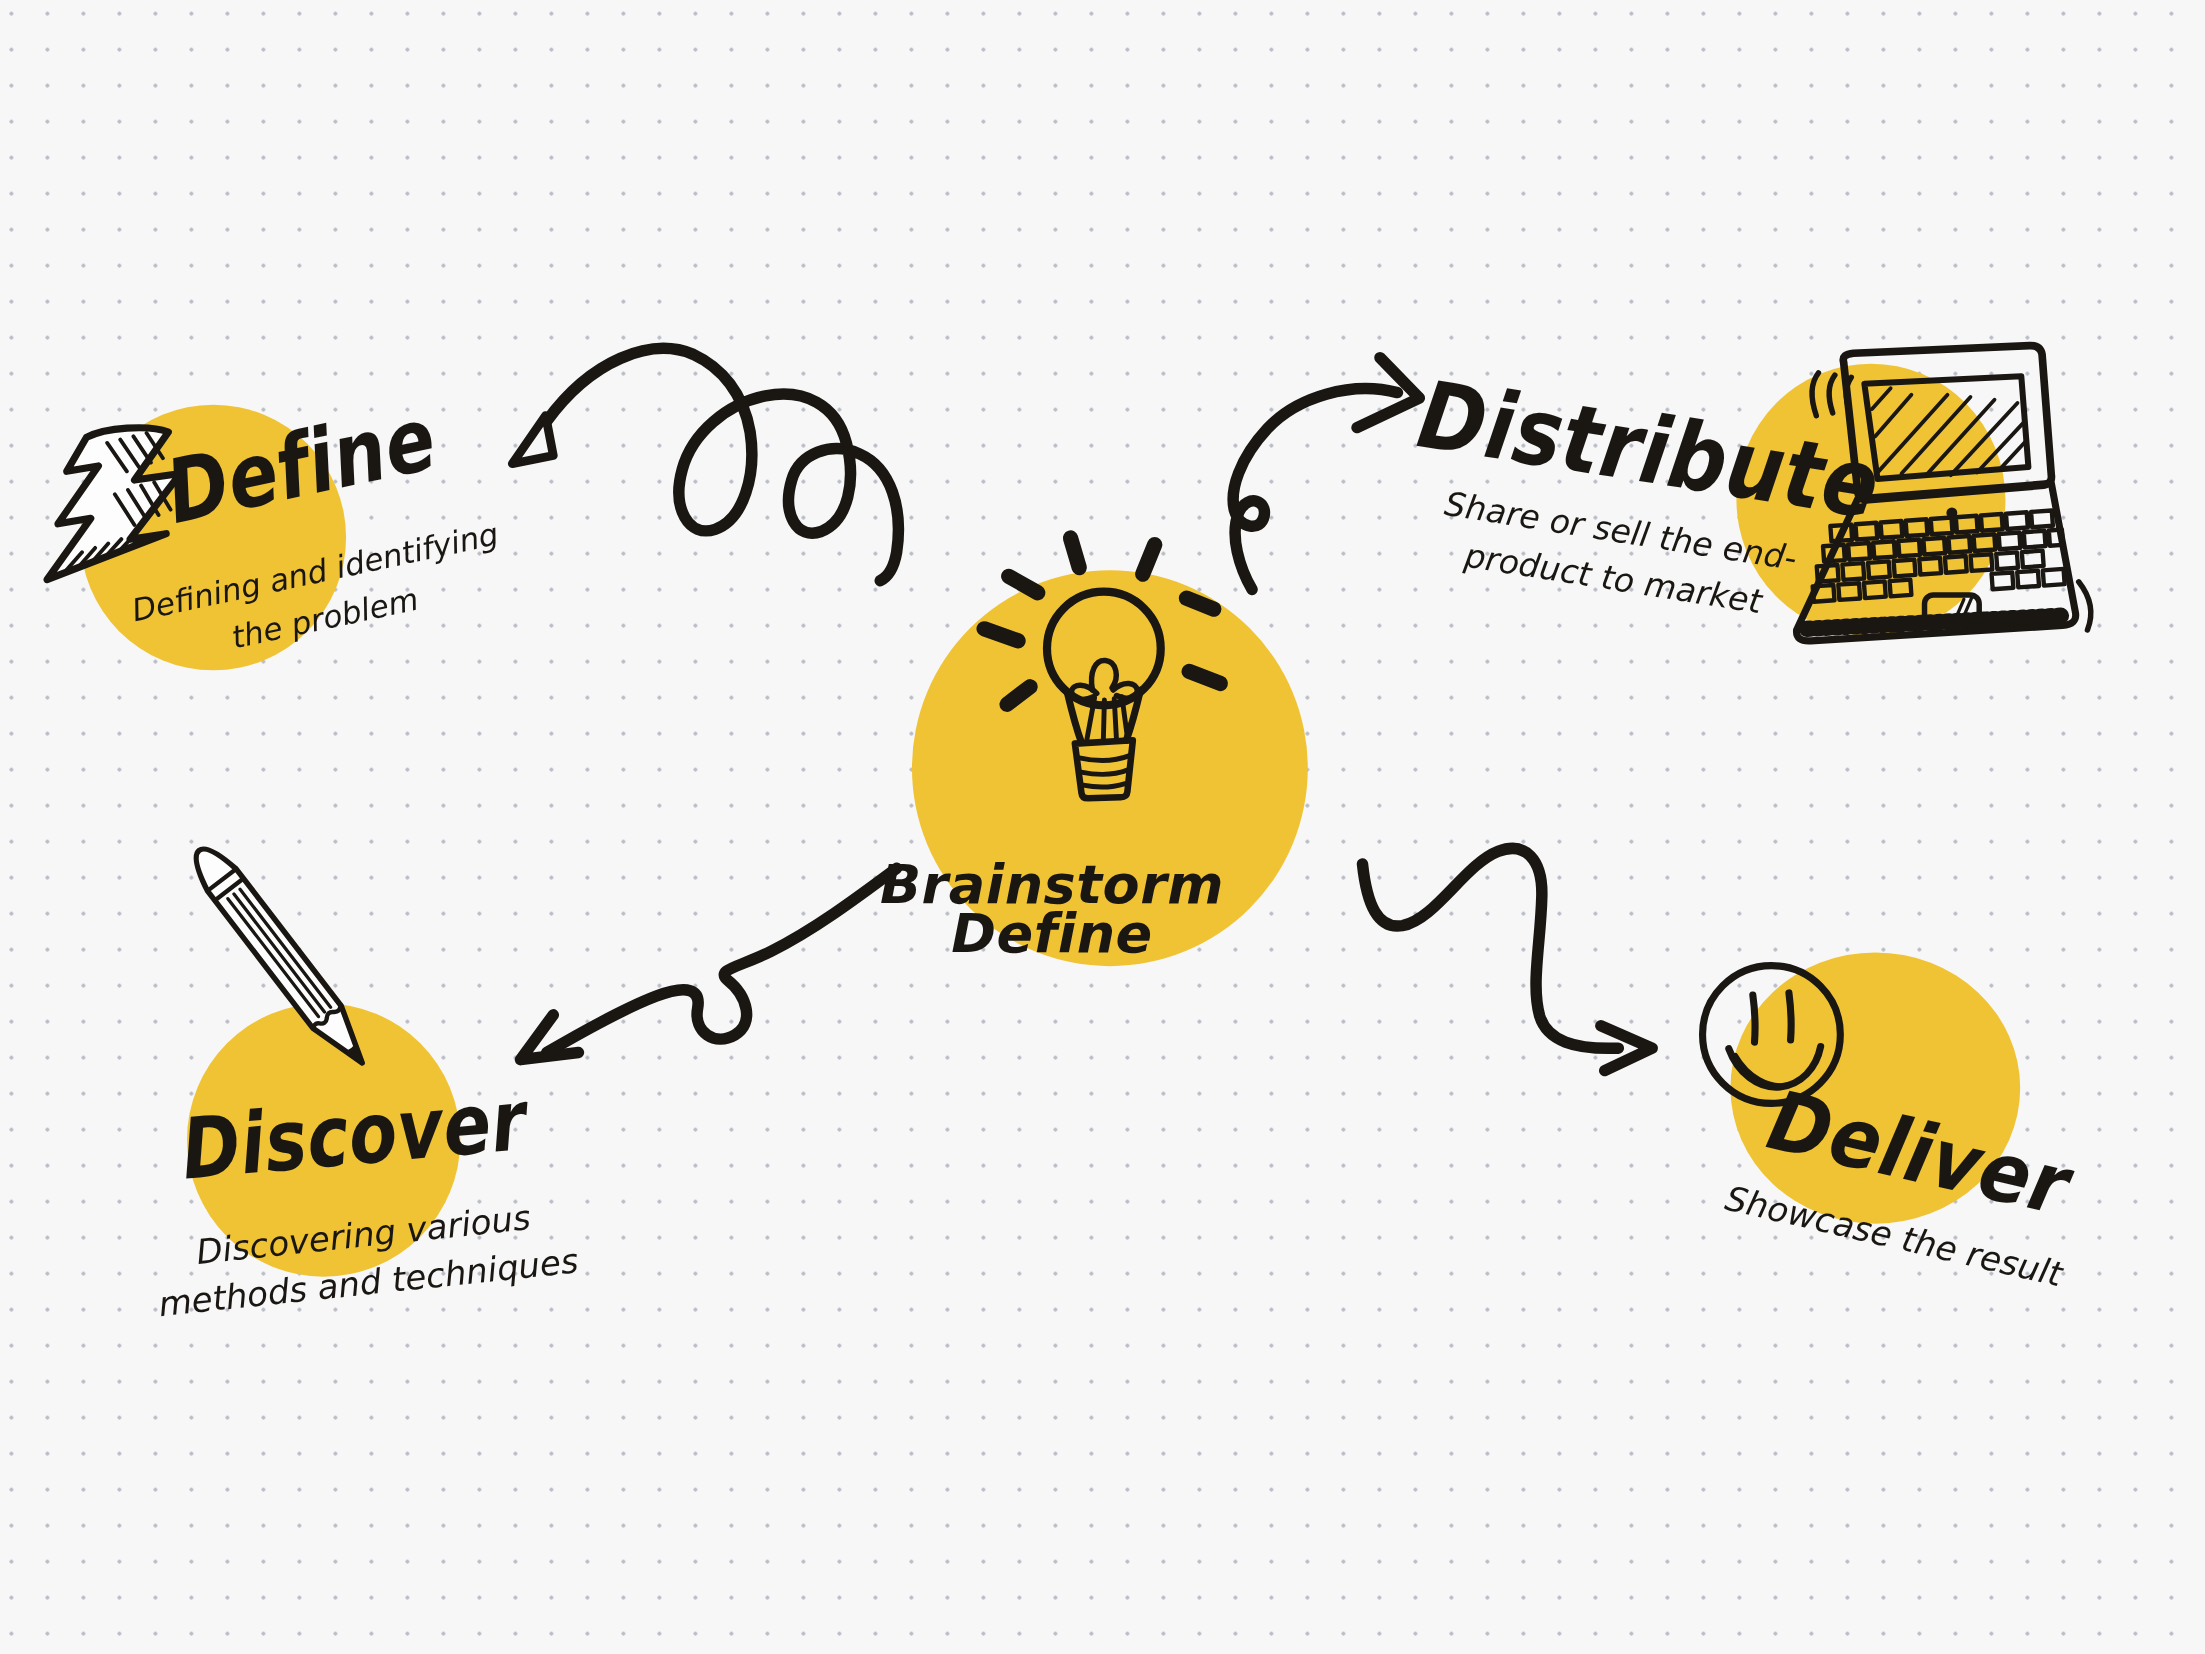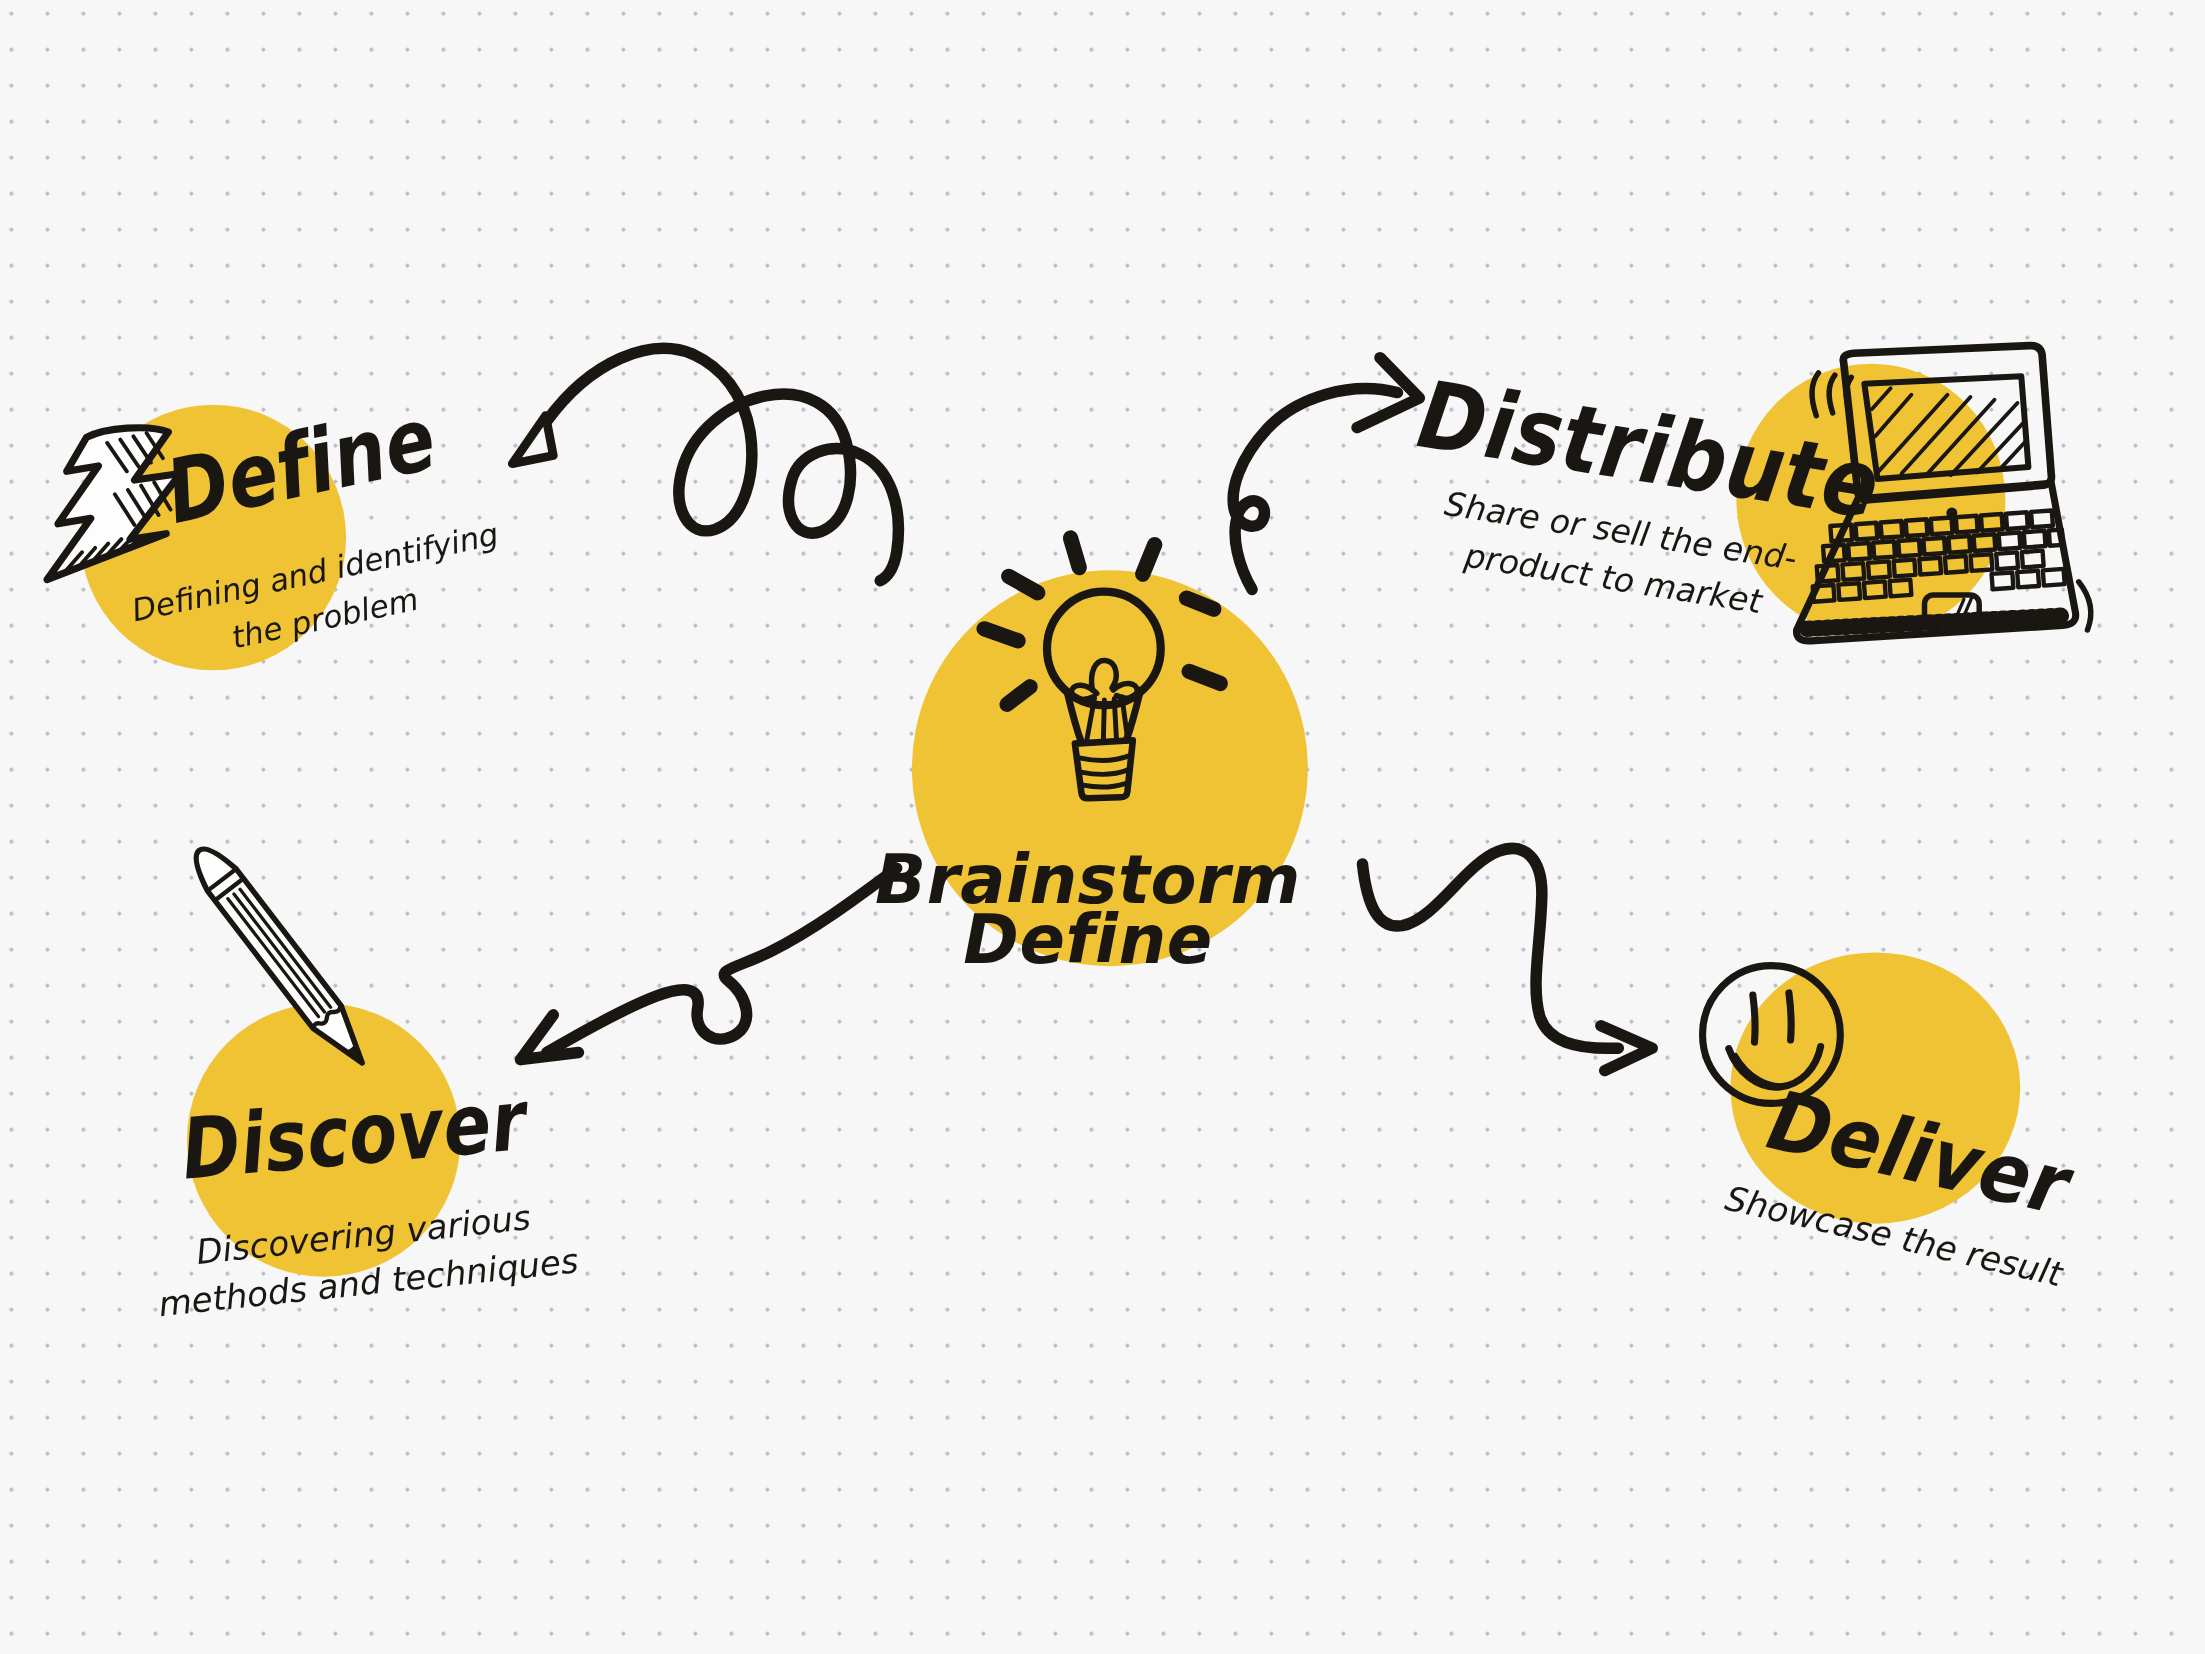--- a/index.html
+++ b/index.html
@@ -157,21 +157,21 @@
     </g>
   </svg>
 
   <div class="label title" style="left:301px; top:465px; font-size:73px; --r:-12deg; --sy:1.2;">Define</div>
 
   <div class="label subtitle" style="left:320px; top:595px; font-size:31px; line-height:1.5; --r:-12deg;">
     <span>Defining and identifying</span><br>
     <span>the problem</span>
   </div>
 
-  <div class="label title" style="left:1088px; top:910px; font-size:67px; line-height:0.9; --r:0deg;">
+  <div class="label title" style="left:1052px; top:910px; font-size:54px; line-height:0.9; --r:0deg;">
     <span>Brainstorm</span><br>
     <span>Define</span>
   </div>
 
   <div class="label title" style="left:1649px; top:450px; font-size:81px; --r:9deg; --sy:1.15;">Distribute</div>
 
   <div class="label subtitle" style="left:1617px; top:555px; font-size:33px; line-height:1.45; --r:9deg;">
     <span>Share or sell the end-</span><br>
     <span>product to market</span>
   </div>

